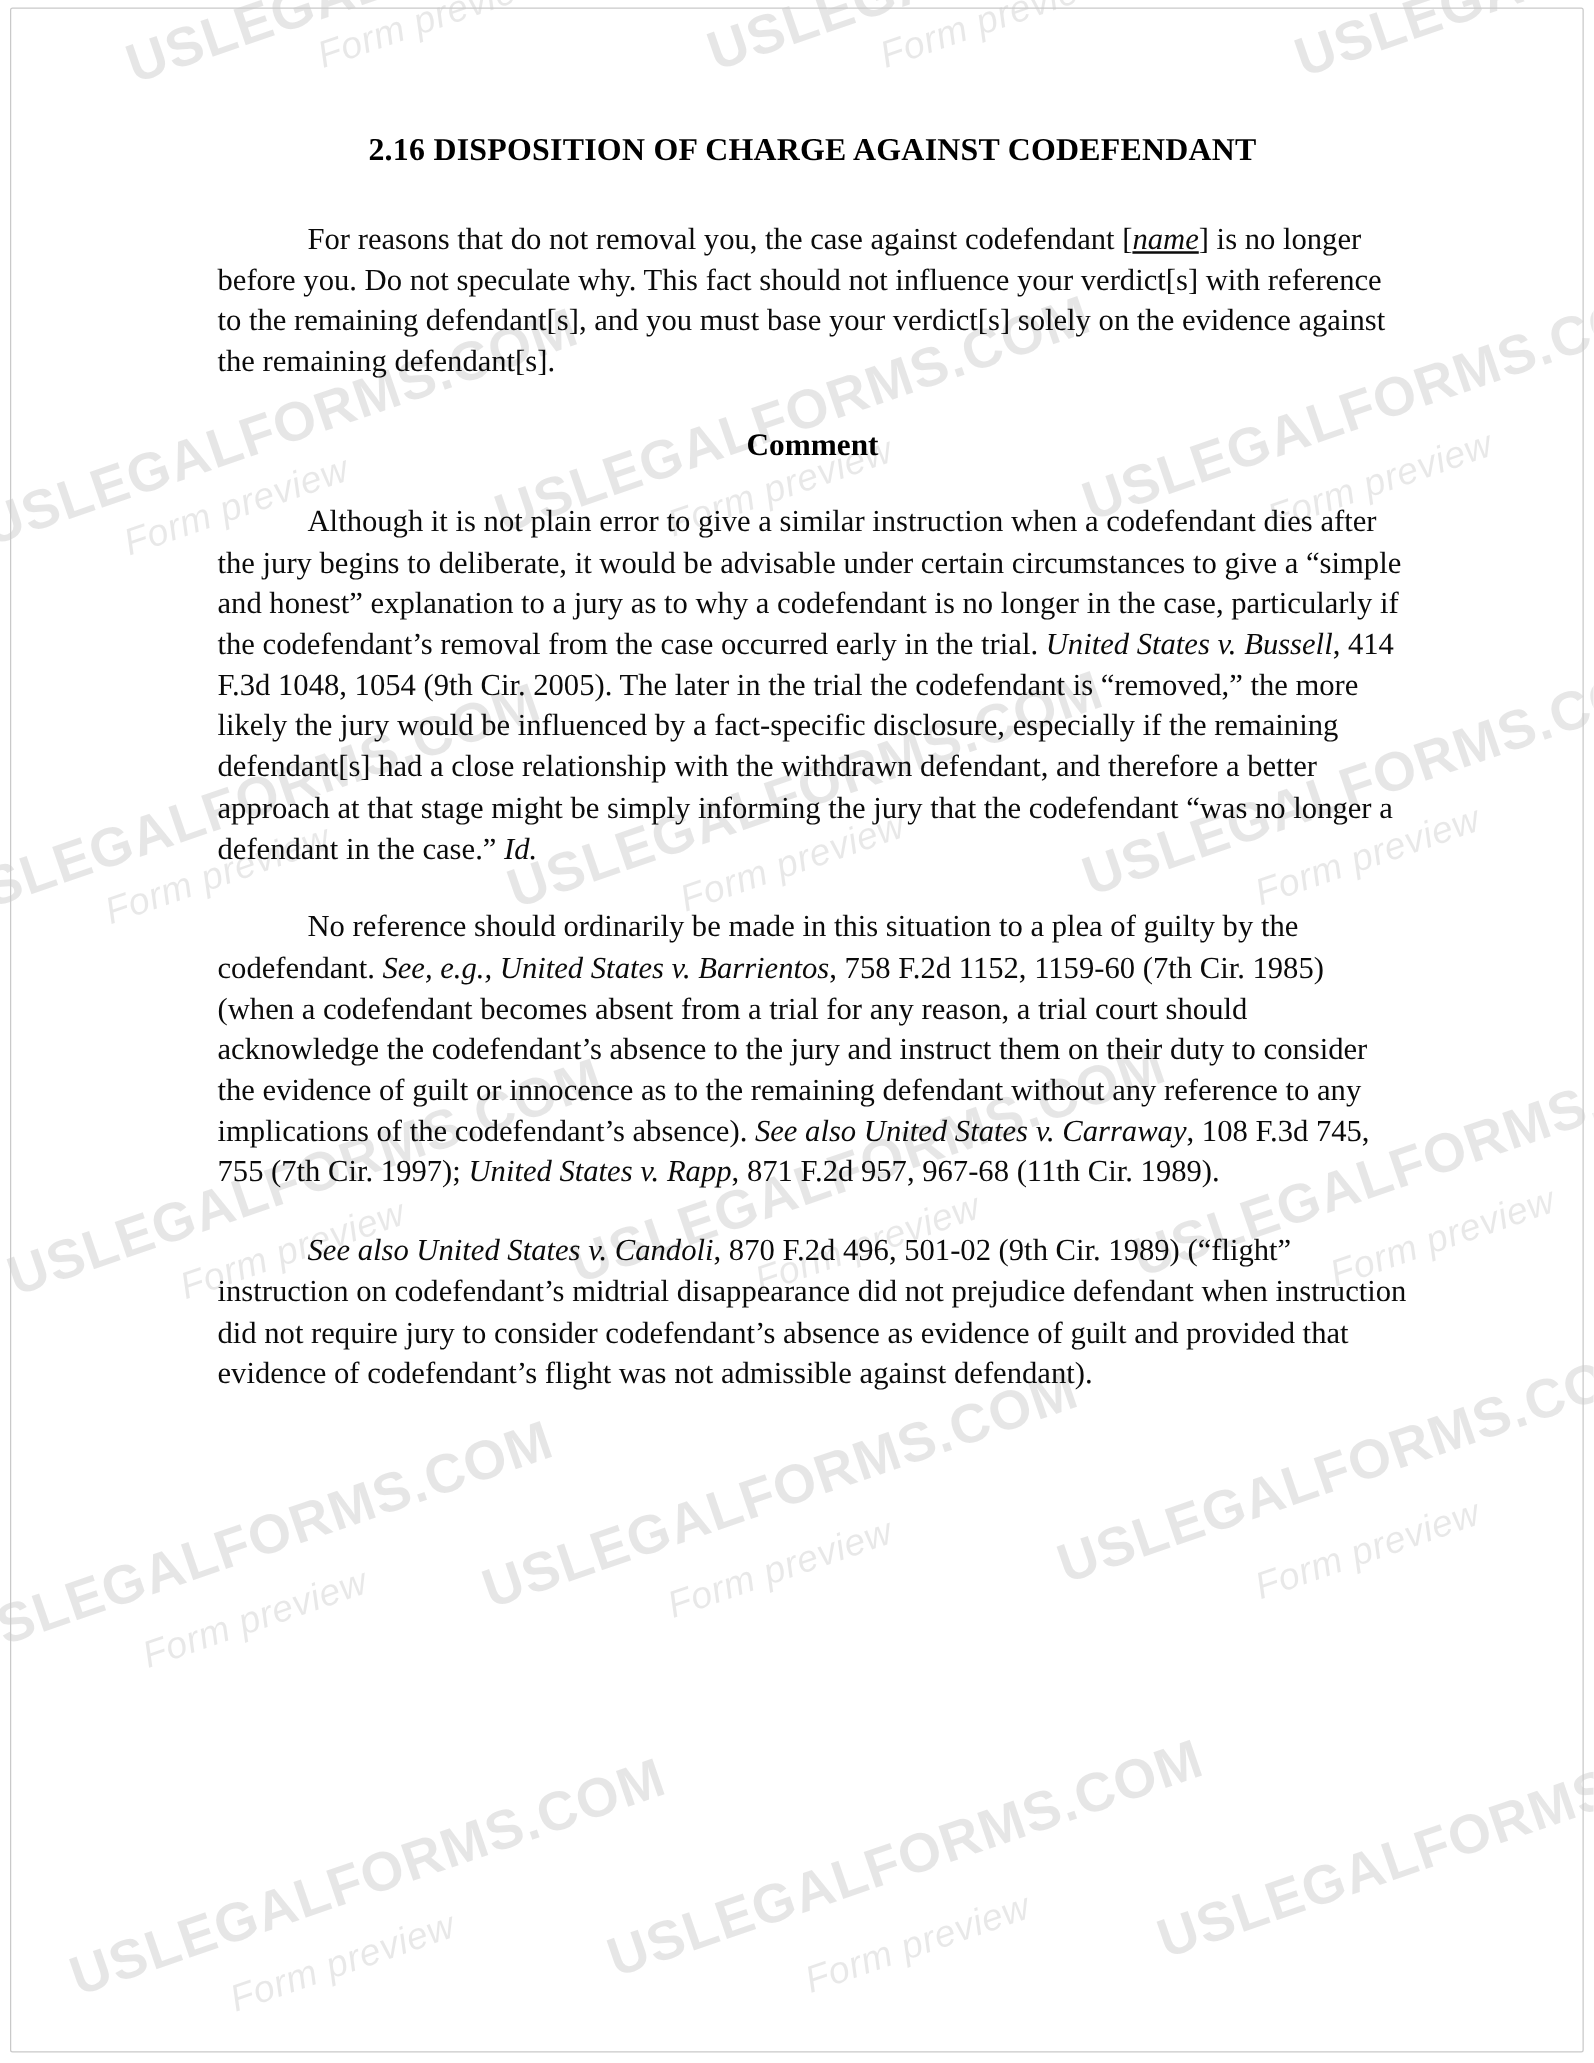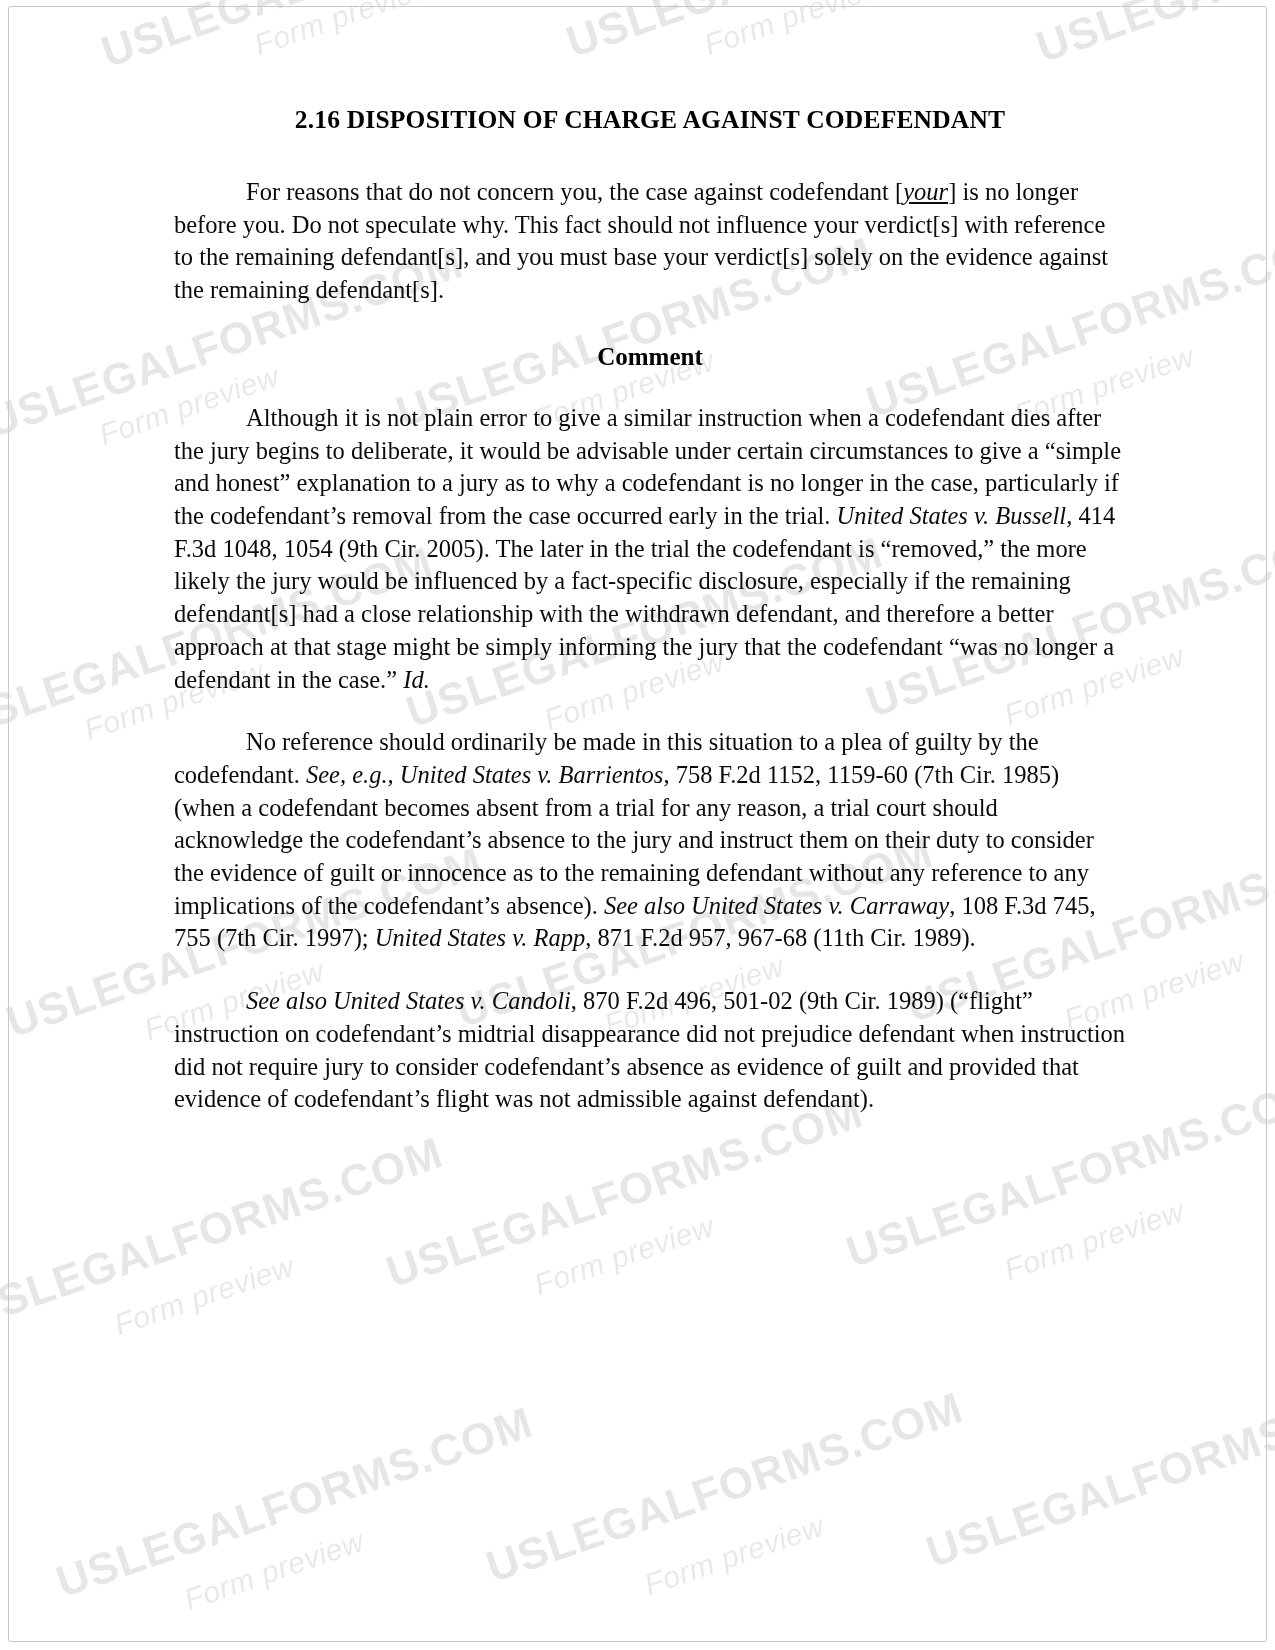--- a/index.html
+++ b/index.html
@@ -139,21 +139,21 @@
     <div class="wm prev" style="left:180px; top:1585px; transform: rotate(-19deg);">Form preview</div>
     <div class="wm brand" style="left:480px; top:1545px; transform: rotate(-19deg);">USLEGALFORMS.COM</div>
     <div class="wm prev" style="left:640px; top:1570px; transform: rotate(-19deg);">Form preview</div>
     <div class="wm brand" style="left:920px; top:1530px; transform: rotate(-19deg);">USLEGALFORMS.COM</div>
   </div>
 
   <div class="content">
 
     <h1 class="doc-title">2.16  DISPOSITION OF CHARGE AGAINST CODEFENDANT</h1>
 
-    <p class="body-par"><span>For reasons that do not concern you, the case against codefendant [</span><span class="ul-it">your</span><span>] is no longer before you.  Do not speculate why.  This fact should not influence your verdict[s] with reference to the remaining defendant[s], and you must base your verdict[s] solely on the evidence against the remaining defendant[s].</span></p>
+    <p class="body-par"><span>For reasons that do not removal you, the case against codefendant [</span><span class="ul-it">name</span><span>] is no longer before you.  Do not speculate why.  This fact should not influence your verdict[s] with reference to the remaining defendant[s], and you must base your verdict[s] solely on the evidence against the remaining defendant[s].</span></p>
 
     <h2 class="section-heading">Comment</h2>
 
     <p class="body-par"><span>Although it is not plain error to give a similar instruction when a codefendant dies after the jury begins to deliberate, it would be advisable under certain circumstances to give a “simple and honest” explanation to a jury as to why a codefendant is no longer in the case, particularly if the codefendant’s removal from the case occurred early in the trial.  </span><span class="it">United States v. Bussell</span><span>, 414 F.3d 1048, 1054 (9th Cir. 2005).  The later in the trial the codefendant is “removed,” the more likely the jury would be influenced by a fact-specific disclosure, especially if the remaining defendant[s] had a close relationship with the withdrawn defendant, and therefore a better approach at that stage might be simply informing the jury that the codefendant “was no longer a defendant in the case.”  </span><span class="it">Id.</span></p>
 
     <p class="body-par"><span>No reference should ordinarily be made in this situation to a plea of guilty by the codefendant.  </span><span class="it">See, e.g., United States v. Barrientos</span><span>, 758 F.2d 1152, 1159-60 (7th Cir. 1985) (when a codefendant becomes absent from a trial for any reason, a trial court should acknowledge the codefendant’s absence to the jury and instruct them on their duty to consider the evidence of guilt or innocence as to the remaining defendant without any reference to any implications of the codefendant’s absence).  </span><span class="it">See also United States v. Carraway</span><span>, 108 F.3d 745, 755 (7th Cir. 1997); </span><span class="it">United States v. Rapp</span><span>, 871 F.2d 957, 967-68 (11th Cir. 1989).</span></p>
 
     <p class="body-par"><span class="it">See also United States v. Candoli</span><span>, 870 F.2d 496, 501-02 (9th Cir. 1989) (“flight” instruction on codefendant’s midtrial disappearance did not prejudice defendant when instruction did not require jury to consider codefendant’s absence as evidence of guilt and provided that evidence of codefendant’s flight was not admissible against defendant).</span></p>
 
   </div>

